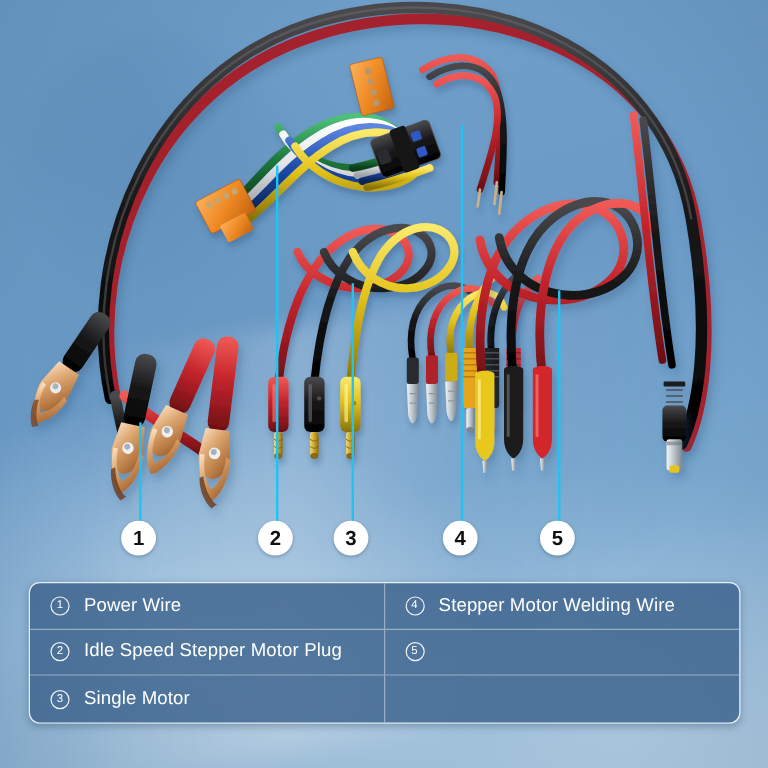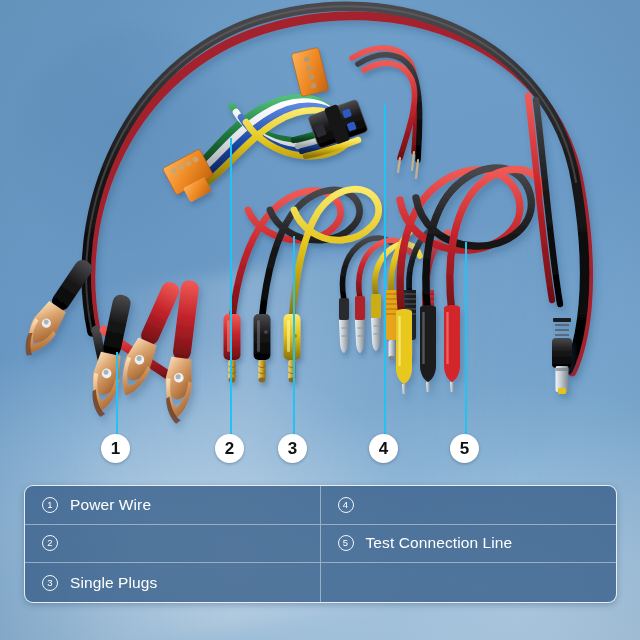--- a/index.html
+++ b/index.html
@@ -422,31 +422,32 @@
   <div class="badge" style="left:450px; top:434px;">5</div>
 
   <div class="legend">
 
     <div class="cell c1 r1">
       <span class="num">1</span>
       <span class="lbl">Power Wire</span>
     </div>
     <div class="cell r1">
       <span class="num">4</span>
+      <span class="lbl">Stepper Motor Welding Wire</span>
     </div>
 
     <div class="cell c1 r2">
       <span class="num">2</span>
+      <span class="lbl">Idle Speed Stepper Motor Plug</span>
     </div>
     <div class="cell r2">
       <span class="num">5</span>
-      <span class="lbl">Test Connection Line</span>
     </div>
 
     <div class="cell c1 r3">
       <span class="num">3</span>
-      <span class="lbl">Single Plugs</span>
+      <span class="lbl">Single Motor</span>
     </div>
     <div class="cell r3 empty"></div>
 
   </div>
 
 </div>
 
 </body></html>

